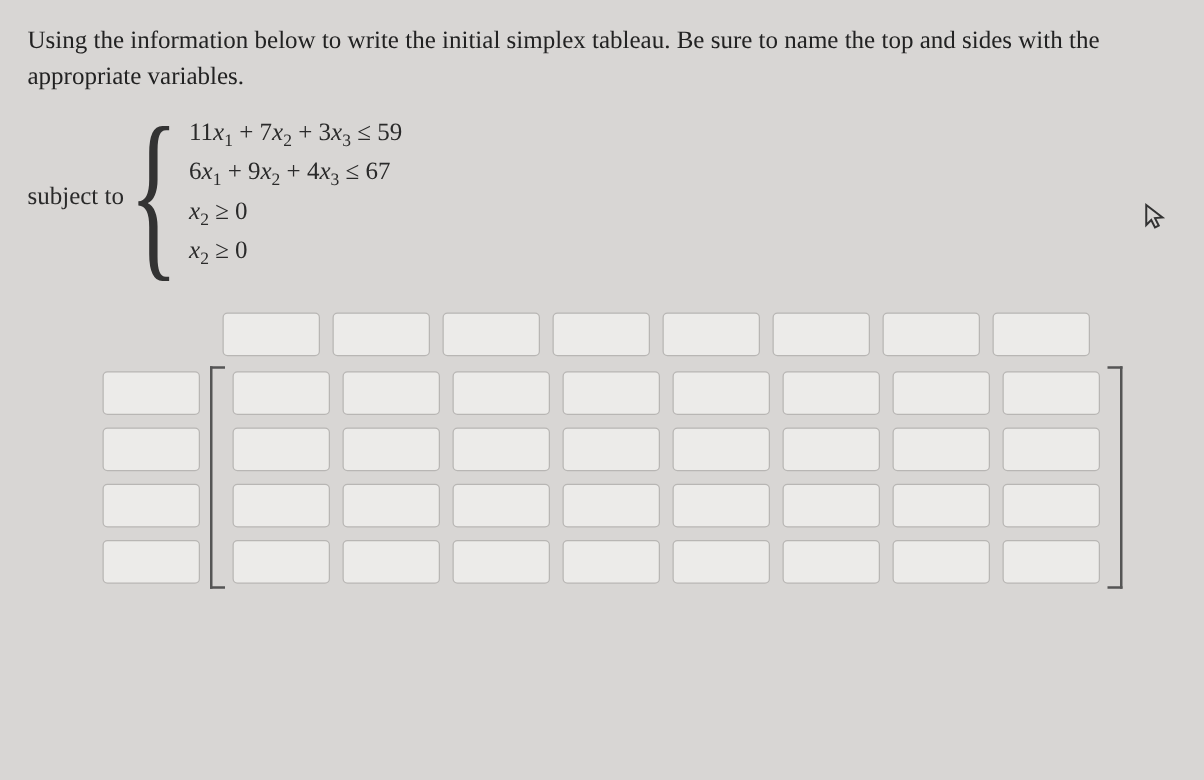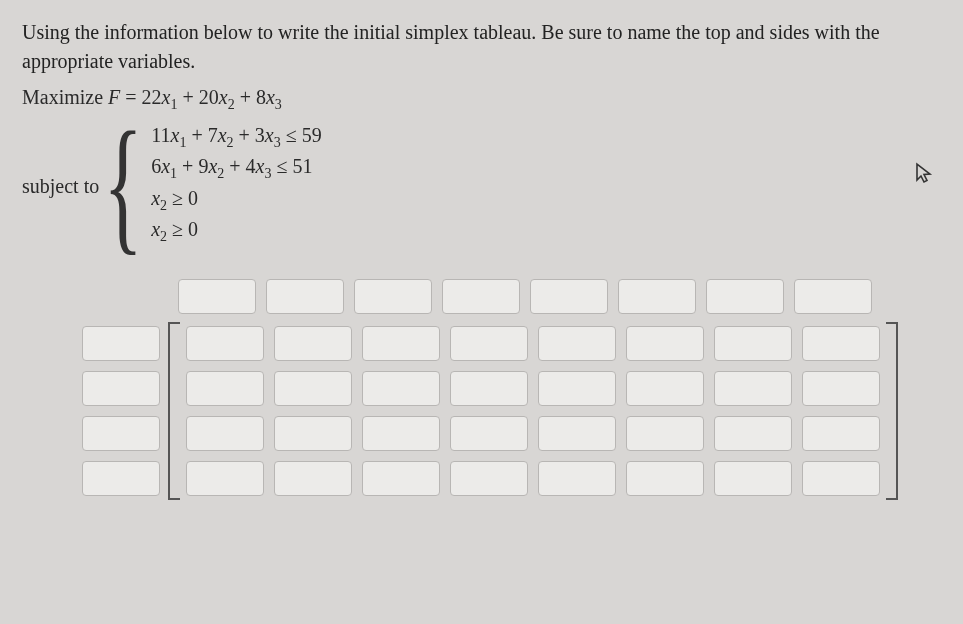--- a/index.html
+++ b/index.html
@@ -112,30 +112,27 @@
     color: #333;
     padding: 6px 4px;
   }
 </style>
 </head>
 <body>
 
 <div class="prompt">Using the information below to write the initial simplex tableau. Be sure to name the top and sides with the appropriate variables.</div>
 
 <div class="math-block">
-  <div class="maximize-line">
-    <span>Maximize </span><span class="mi">F</span><span> = </span><span>22</span><span class="mi">x</span><span class="sub">1</span><span> + </span><span>20</span><span class="mi">x</span><span class="sub">2</span><span> + </span><span>8</span><span class="mi">x</span><span class="sub">3</span>
-  </div>
 
   <div class="subject-wrap">
     <div class="subject-label">subject to</div>
     <div class="brace">{</div>
     <div class="constraints">
       <div><span>11</span><span class="mi">x</span><span class="sub">1</span><span> + </span><span>7</span><span class="mi">x</span><span class="sub">2</span><span> + </span><span>3</span><span class="mi">x</span><span class="sub">3</span><span> ≤ </span><span>59</span></div>
-      <div><span>6</span><span class="mi">x</span><span class="sub">1</span><span> + </span><span>9</span><span class="mi">x</span><span class="sub">2</span><span> + </span><span>4</span><span class="mi">x</span><span class="sub">3</span><span> ≤ </span><span>51</span></div>
+      <div><span>6</span><span class="mi">x</span><span class="sub">1</span><span> + </span><span>9</span><span class="mi">x</span><span class="sub">2</span><span> + </span><span>4</span><span class="mi">x</span><span class="sub">3</span><span> ≤ </span><span>67</span></div>
       <div><span class="mi">x</span><span class="sub">2</span><span> ≥ </span><span>0</span></div>
       <div><span class="mi">x</span><span class="sub">2</span><span> ≥ </span><span>0</span></div>
     </div>
   </div>
 </div>
 
 <svg class="cursor-icon" width="18" height="22" viewBox="0 0 18 22">
   <path d="M2 2 L2 18 L6 14 L9 20 L12 18.5 L9 12.5 L15 12 Z" fill="none" stroke="#333" stroke-width="1.6"></path>
 </svg>
 

